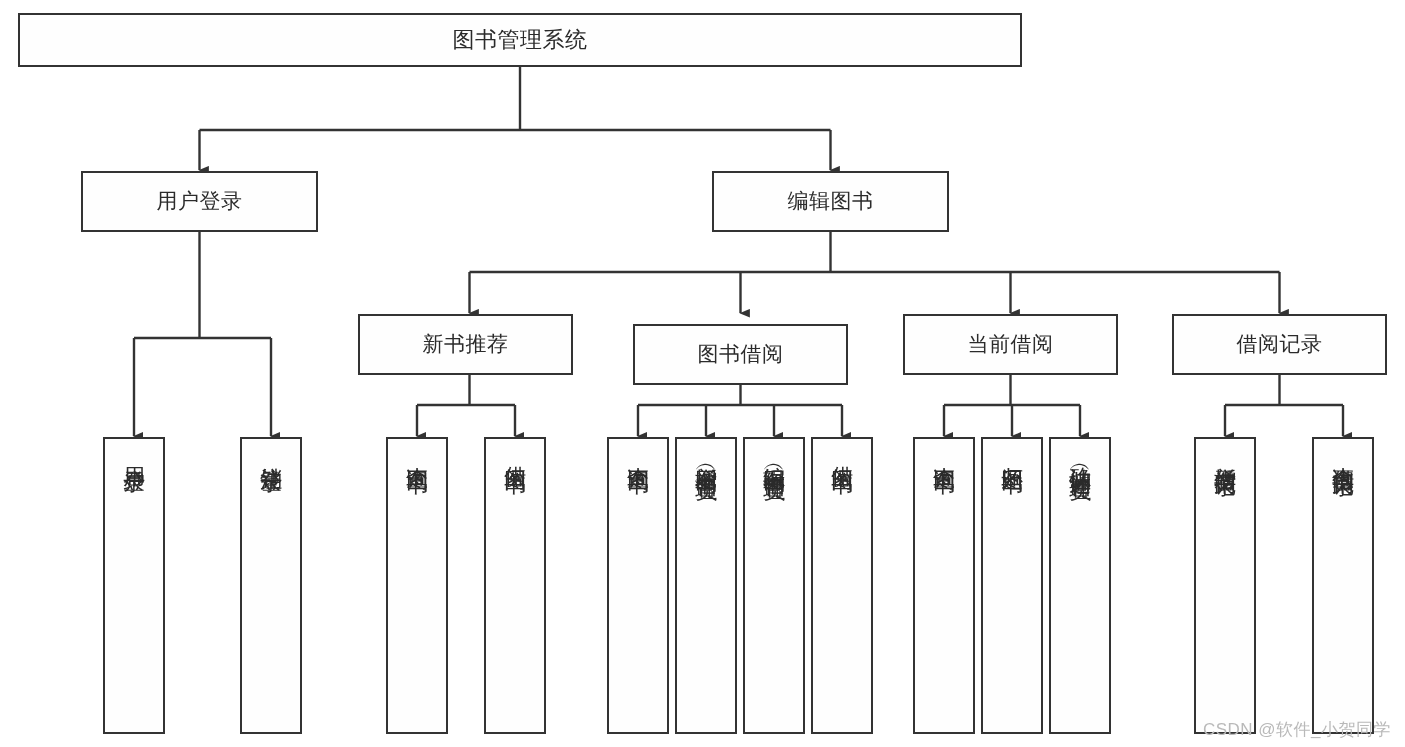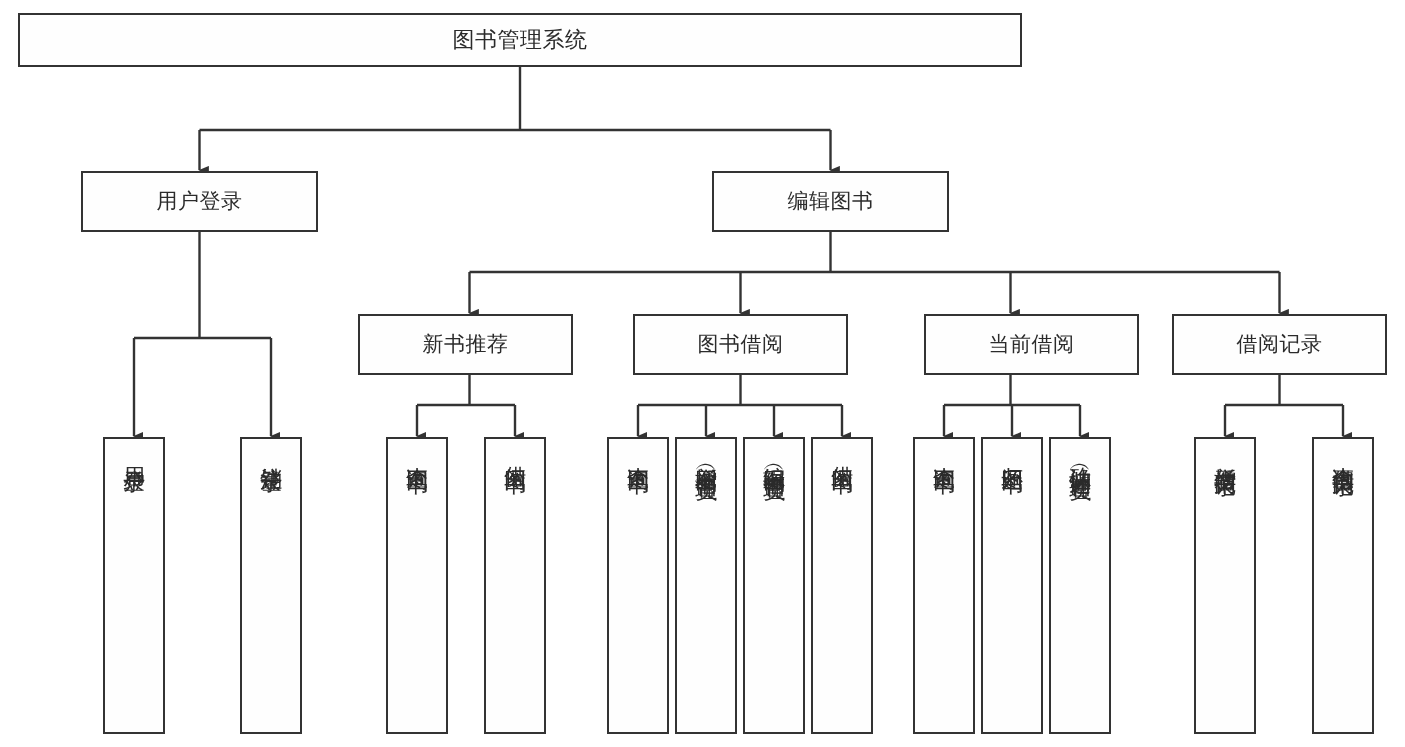--- a/index.html
+++ b/index.html
@@ -119,24 +119,24 @@
       </div>
       <div class="node-box" style="left: 81px; top: 171px; width: 237px; height: 61px;">
         <span class="node-label">用户登录</span>
       </div>
       <div class="node-box" style="left: 712px; top: 171px; width: 237px; height: 61px;">
         <span class="node-label">编辑图书</span>
       </div>
       <div class="node-box" style="left: 358px; top: 314px; width: 215px; height: 61px;">
         <span class="node-label">新书推荐</span>
       </div>
-      <div class="node-box" style="left: 633px; top: 314px; width: 215px; height: 61px; font-family: Liberation Serif, serif;">
+      <div class="node-box" style="left: 633px; top: 324px; width: 215px; height: 61px; font-family: Liberation Serif, serif;">
         <span class="node-label">图书借阅</span>
       </div>
-      <div class="node-box" style="left: 924px; top: 314px; width: 215px; height: 61px;">
+      <div class="node-box" style="left: 903px; top: 314px; width: 215px; height: 61px;">
         <span class="node-label">当前借阅</span>
       </div>
       <div class="node-box" style="left: 1172px; top: 314px; width: 215px; height: 61px;">
         <span class="node-label">借阅记录</span>
       </div>
       <div class="node-box vertical" style="left: 103px; top: 437px; width: 62px; height: 297px;">
         <span class="node-label">用户登录</span>
       </div>
       <div class="node-box vertical" style="left: 240px; top: 437px; width: 62px; height: 297px;">
         <span class="node-label">注销登录</span>
@@ -168,13 +168,14 @@
       <div class="node-box vertical" style="left: 1049px; top: 437px; width: 62px; height: 297px;">
         <span class="node-label">确认归还（管理员）</span>
       </div>
       <div class="node-box vertical" style="left: 1194px; top: 437px; width: 62px; height: 297px;">
         <span class="node-label">新增借阅记录</span>
       </div>
       <div class="node-box vertical" style="left: 1312px; top: 437px; width: 62px; height: 297px;">
         <span class="node-label">查询借阅记录</span>
       </div>
     </div>
+  <div id="watermark">CSDN @软件_小贺同学</div>
 </div>
 
 </body></html>

